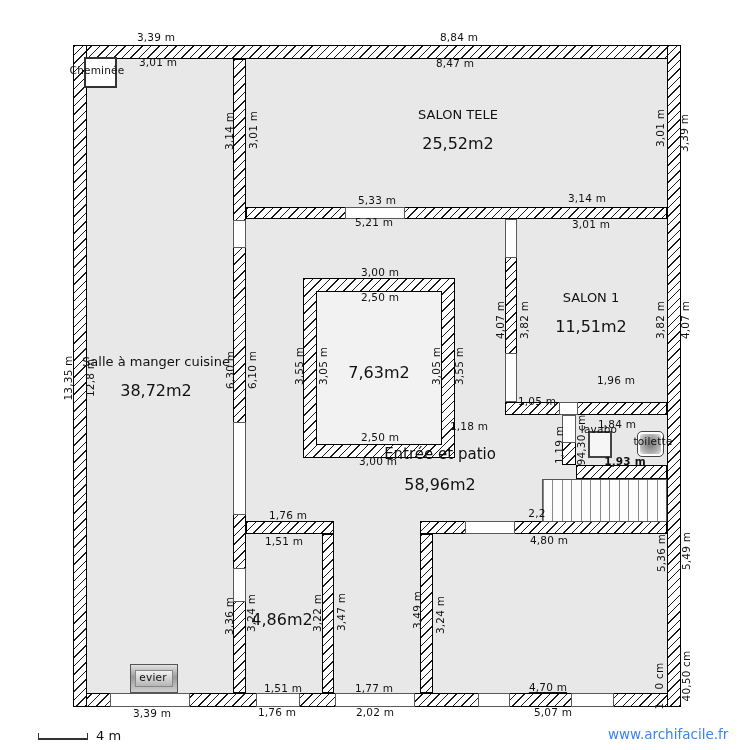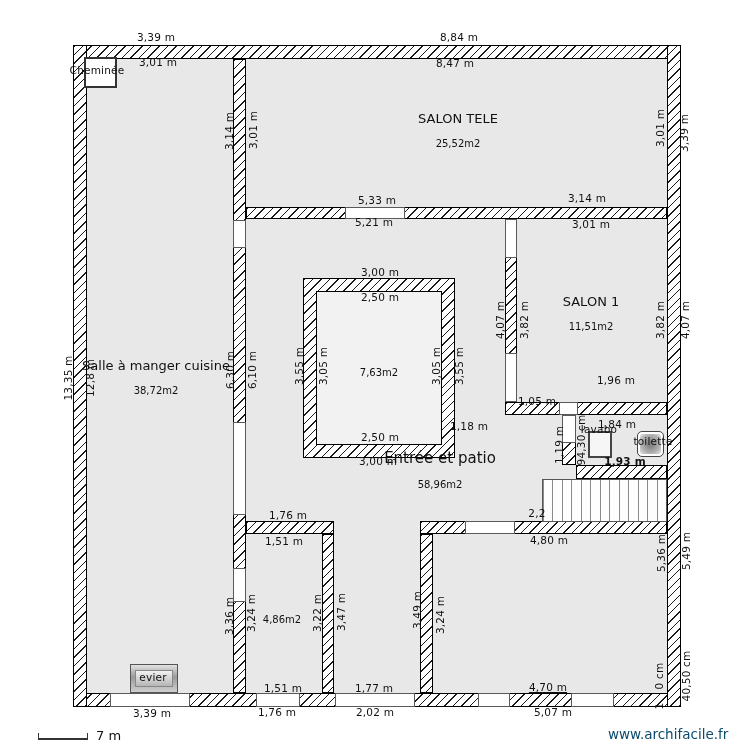--- a/index.html
+++ b/index.html
@@ -19,37 +19,37 @@
             background:#fdfdfd; border:1px solid #555;
             background-image:repeating-linear-gradient(90deg,#8a8a8a 0,#8a8a8a 1px,transparent 1px,transparent 9.5px); }
 
   .dim { position:absolute; transform:translate(-50%,-50%); font-size:10.5px; color:#111;
          white-space:nowrap; z-index:5; letter-spacing:0.2px; }
   .dim.rot { transform:translate(-50%,-50%) rotate(-90deg); }
 
   .room-label { position:absolute; transform:translate(-50%,-50%); text-align:center; color:#111; z-index:5; white-space:nowrap; }
   .room-name { font-size:13px; }
   .room-label.large .room-name { font-size:15px; }
-  .room-area { font-size:10px;margin-top:12px; }
+  .room-area { font-size:16px;margin-top:12px; }
 
   .fixture { position:absolute; z-index:4; }
   #cheminee-box { left:84px; top:57px; width:33px; height:31px; background:#fff; border:2px solid #333; }
   #evier-box { left:130px; top:664px; width:48px; height:29px; border:1px solid #555;
                background:linear-gradient(180deg,#e2e2e2,#9a9a9a 45%,#cfcfcf); }
   #evier-box .inner { position:absolute; left:4px; top:5px; right:4px; bottom:5px;
                background:linear-gradient(180deg,#f2f2f2,#b5b5b5); border:1px solid #888; }
   #lavabo-box { left:588px; top:431px; width:24px; height:27px; background:#f6f6f6; border:2px solid #444; }
   #toilette-box { left:637px; top:431px; width:27px; height:26px; border:1px solid #444; border-radius:5px;
                background:radial-gradient(circle at 50% 50%, #858585 15%, #b5b5b5 55%, #ececec 85%);
                box-shadow:inset 0 0 0 2px #fff; }
 
   .scalebar { position:absolute; left:38px; top:733px; width:50px; height:7px; z-index:5;
               border-bottom:2px solid #333; border-left:1px solid #333; border-right:1px solid #333; }
   .scale-text { position:absolute; left:96px; top:728px; font-size:13px; color:#111; z-index:5; }
-  .watermark { position:absolute; left:608px; top:726px; font-size:13.5px; color:#0c4a6e; z-index:5; }
+  .watermark { position:absolute; left:608px; top:726px; font-size:13.5px; color:#3b82f6; z-index:5; }
 </style>
 </head>
 <body>
 
 <div id="canvas">
 
   <div class="floor" style="left:87px; top:59px; width:580px; height:634px;"></div>
 
   <div class="wall" style="left:73px; top:45px; width:608px; height:14px;"></div>
   <div class="wall" style="left:73px; top:693px; width:608px; height:14px;"></div>
@@ -175,16 +175,16 @@
       </div>
       <div class="room-label" style="left: 379px; top: 366px;">
         <div class="room-area">7,63m2</div>
       </div>
       <div class="room-label" style="left: 282px; top: 613px;">
         <div class="room-area">4,86m2</div>
       </div>
     </div>
 
   <div class="scalebar"></div>
-  <span class="scale-text">7 m</span>
+  <span class="scale-text">4 m</span>
   <span class="watermark">www.archifacile.fr</span>
 
 </div>
 
 </body></html>

